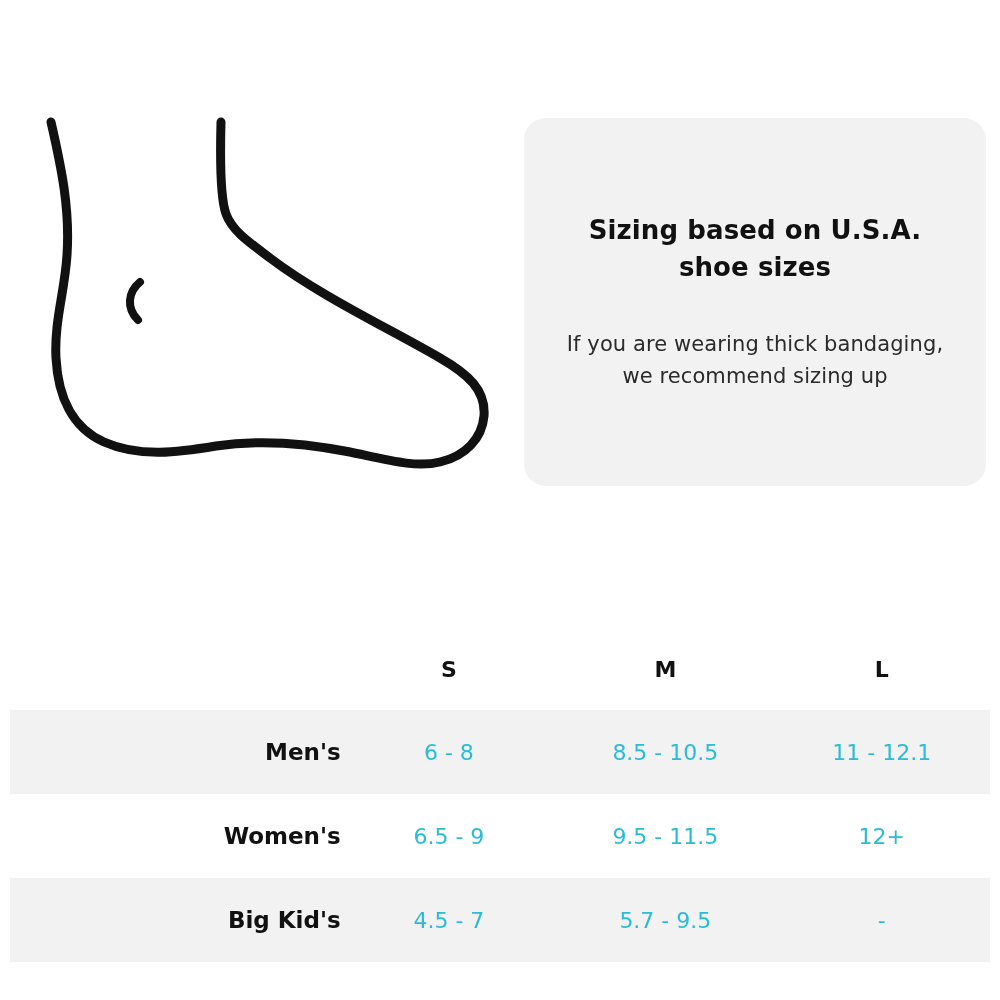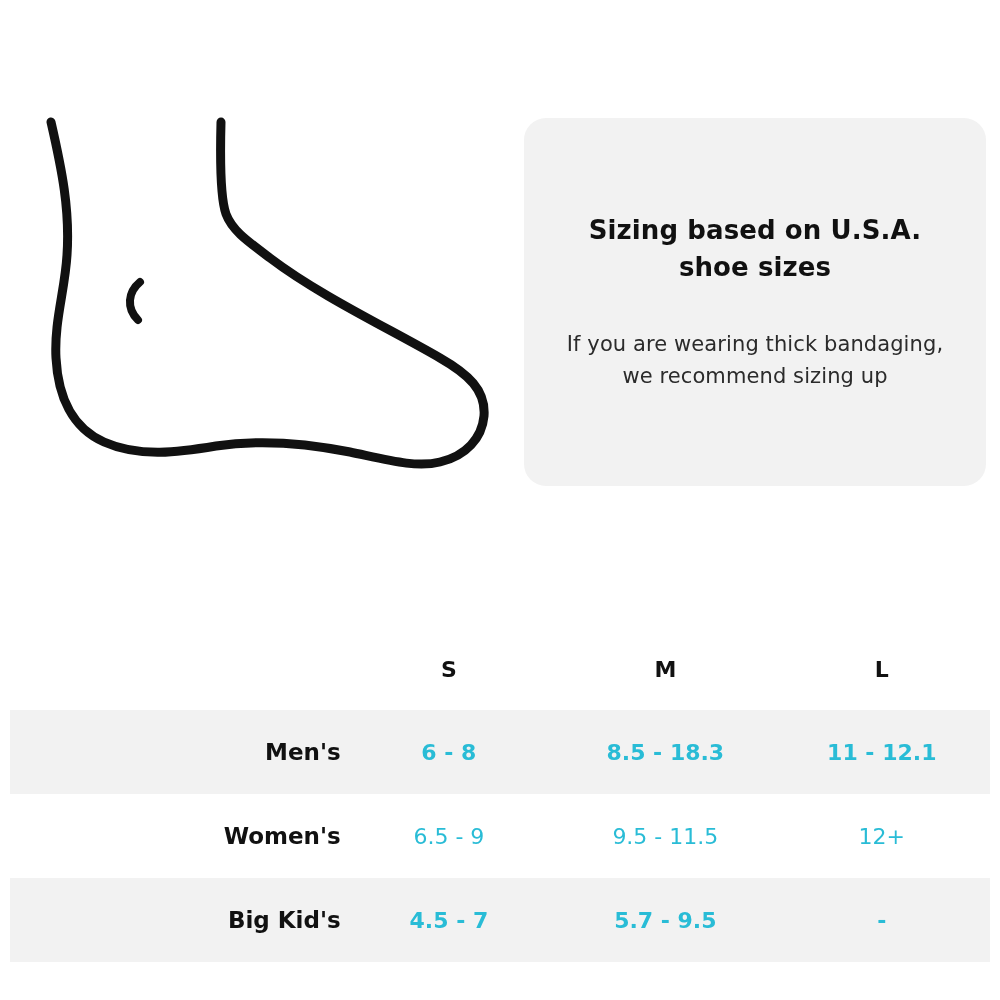--- a/index.html
+++ b/index.html
@@ -89,21 +89,21 @@
     color: #111111;
     background: #ffffff;
   }
   .head-row th.label-head { background: #ffffff; }
 
   .data-row { }
   .data-row td {
     height: 84px;
     font-size: 22px;
   }
-  .row-shaded td { background: #f2f2f2; font-weight: bold; }
+  .row-shaded td { background: #f2f2f2; }
   .row-plain td  { background: #ffffff; }
 
   td.row-label {
     font-weight: bold;
     color: #111111;
     font-size: 23px;
     text-align: right;
   }
   td.size-val {
     color: #29bcd6;
@@ -158,21 +158,21 @@
         <th class="label-head"></th>
         <th>S</th>
         <th>M</th>
         <th>L</th>
       </tr>
     </thead>
     <tbody>
       <tr class="data-row row-shaded">
         <td class="row-label">Men's</td>
         <td class="size-val">6 - 8</td>
-        <td class="size-val">8.5 - 18.3</td>
+        <td class="size-val">8.5 - 10.5</td>
         <td class="size-val">11 - 12.1</td>
       </tr>
       <tr class="data-row row-plain">
         <td class="row-label">Women's</td>
         <td class="size-val">6.5 - 9</td>
         <td class="size-val">9.5 - 11.5</td>
         <td class="size-val">12+</td>
       </tr>
       <tr class="data-row row-shaded">
         <td class="row-label">Big Kid's</td>

